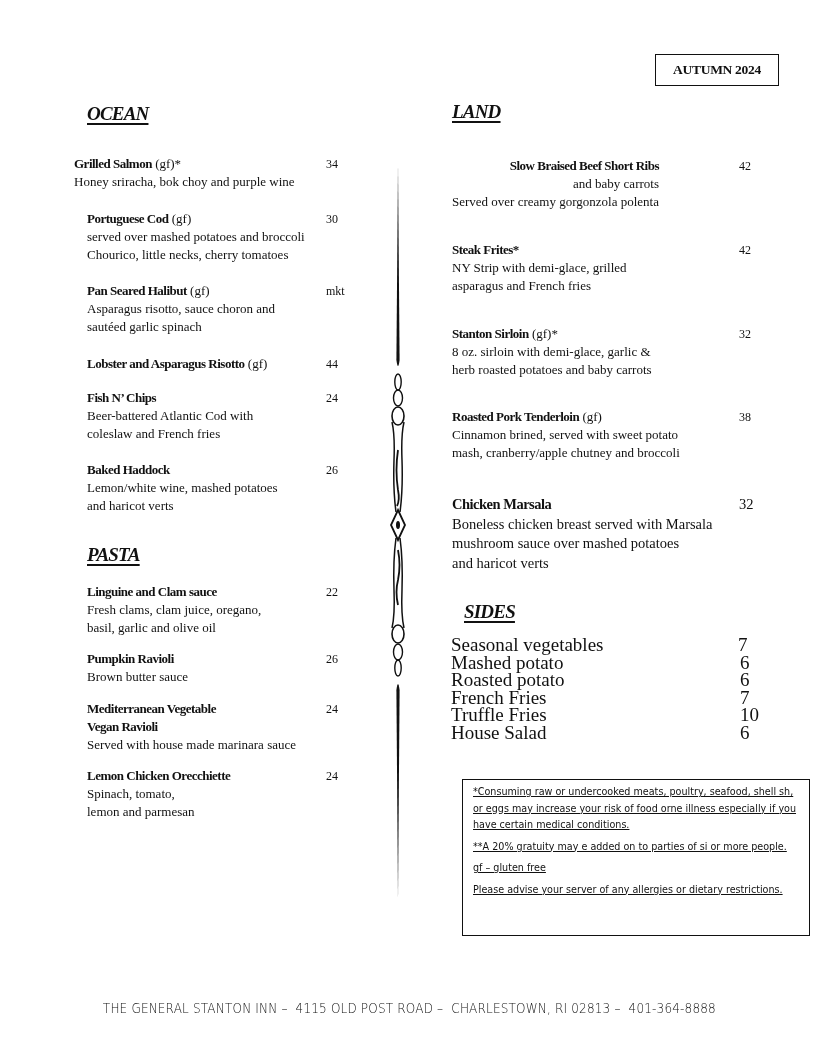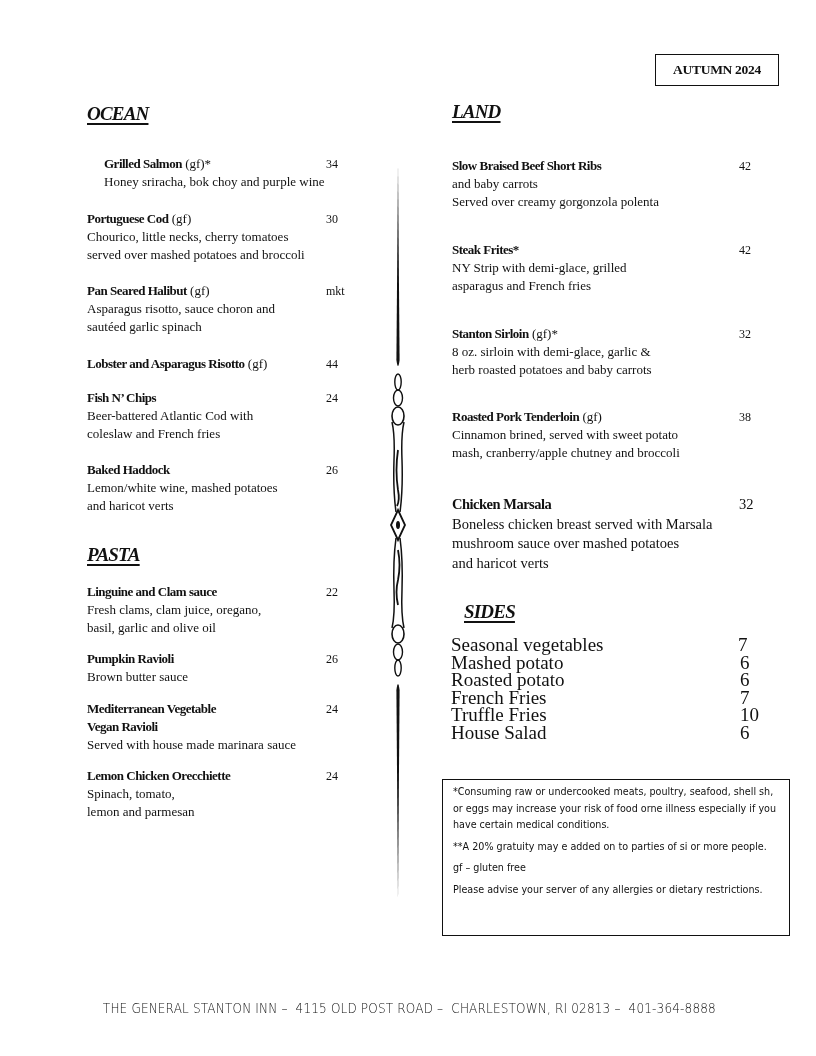--- a/index.html
+++ b/index.html
@@ -10,47 +10,47 @@
     .item { position: absolute; font-size: 13px; line-height: 18px; }
     .item .name { font-weight: bold; letter-spacing: -0.5px; }
     .item .tag { font-weight: normal; }
     .item .desc { display: block; white-space: nowrap; }
     .price { position: absolute; font-size: 12px; line-height: 18px; }
     .item.big { font-size: 14.5px; line-height: 19.5px; }
     .price.big { font-size: 14.5px; }
     .sides-list { position: absolute; left: 451px; top: 636px; width: 310px; font-size: 19px; line-height: 17.6px; }
     .side-row { position: relative; height: 17.6px; }
     .side-row .sp { position: absolute; left: 289px; }
-    .disclaimer { left: 442px; top: 779px; width: 348px; height: 157px; border: 1px solid #111; box-sizing: border-box; padding: 4px 10px; font-family: "DejaVu Sans", "Liberation Sans", sans-serif; font-size: 9.6px; line-height: 16.5px; }
+    .disclaimer { left: 462px; top: 779px; width: 348px; height: 157px; border: 1px solid #111; box-sizing: border-box; padding: 4px 10px; font-family: "DejaVu Sans", "Liberation Sans", sans-serif; font-size: 9.6px; line-height: 16.5px; text-decoration: underline; }
     .disclaimer p { margin: 0 0 5px 0; }
     .footer { left: 0; width: 816px; top: 1000px; text-align: center; font-family: "DejaVu Sans", "Liberation Sans", sans-serif; font-size: 14px; letter-spacing: 0.2px; transform: scaleX(0.86); transform-origin: 418px 0; white-space: pre; font-weight: 300; }
     .divider { left: 383px; top: 160px; width: 30px; height: 745px; }
   </style>
 </head>
 <body>
 
 <div class="abs season-box">
     <span>AUTUMN 2024</span>
   </div>
 
 <div class="abs section-title" style="left:87px;top:103px;">OCEAN</div>
 <div class="abs section-title" style="left:87px;top:544px;">PASTA</div>
 <div class="abs section-title" style="left:452px;top:101px;">LAND</div>
 <div class="abs section-title" style="left:464px;top:601px;">SIDES</div>
 
-<div class="item" style="left:104px;top:155px;">
+<div class="item" style="left:74px;top:155px;">
   <span class="name">Grilled Salmon</span><span class="tag"> (gf)*</span>
   <span class="desc">Honey sriracha, bok choy and purple wine</span>
 </div>
 <div class="price" style="left:326px;top:155px;">34</div>
 
 <div class="item" style="left:87px;top:210px;">
   <span class="name">Portuguese Cod</span><span class="tag"> (gf)</span>
+  <span class="desc">served over mashed potatoes and broccoli</span>
   <span class="desc">Chourico, little necks, cherry tomatoes</span>
-  <span class="desc">served over mashed potatoes and broccoli</span>
 </div>
 <div class="price" style="left:326px;top:210px;">30</div>
 
 <div class="item" style="left:87px;top:282px;">
   <span class="name">Pan Seared Halibut</span><span class="tag"> (gf)</span>
   <span class="desc">Asparagus risotto, sauce choron and</span>
   <span class="desc">sautéed garlic spinach</span>
 </div>
 <div class="price" style="left:326px;top:282px;">mkt</div>
 
@@ -93,21 +93,21 @@
 </div>
 <div class="price" style="left:326px;top:700px;">24</div>
 
 <div class="item" style="left:87px;top:767px;">
   <span class="name">Lemon Chicken Orecchiette</span>
   <span class="desc">Spinach, tomato,</span>
   <span class="desc">lemon and parmesan</span>
 </div>
 <div class="price" style="left:326px;top:767px;">24</div>
 
-<div class="item" style="left:452px;top:157px;">
+<div class="item" style="left:452px;top:157px;text-align:right;">
   <span class="name">Slow Braised Beef Short Ribs</span>
   <span class="desc">and baby carrots</span>
   <span class="desc">Served over creamy gorgonzola polenta</span>
 </div>
 <div class="price" style="left:739px;top:157px;">42</div>
 
 <div class="item" style="left:452px;top:241px;">
   <span class="name">Steak Frites*</span>
   <span class="desc">NY Strip with demi-glace, grilled</span>
   <span class="desc">asparagus and French fries</span>

